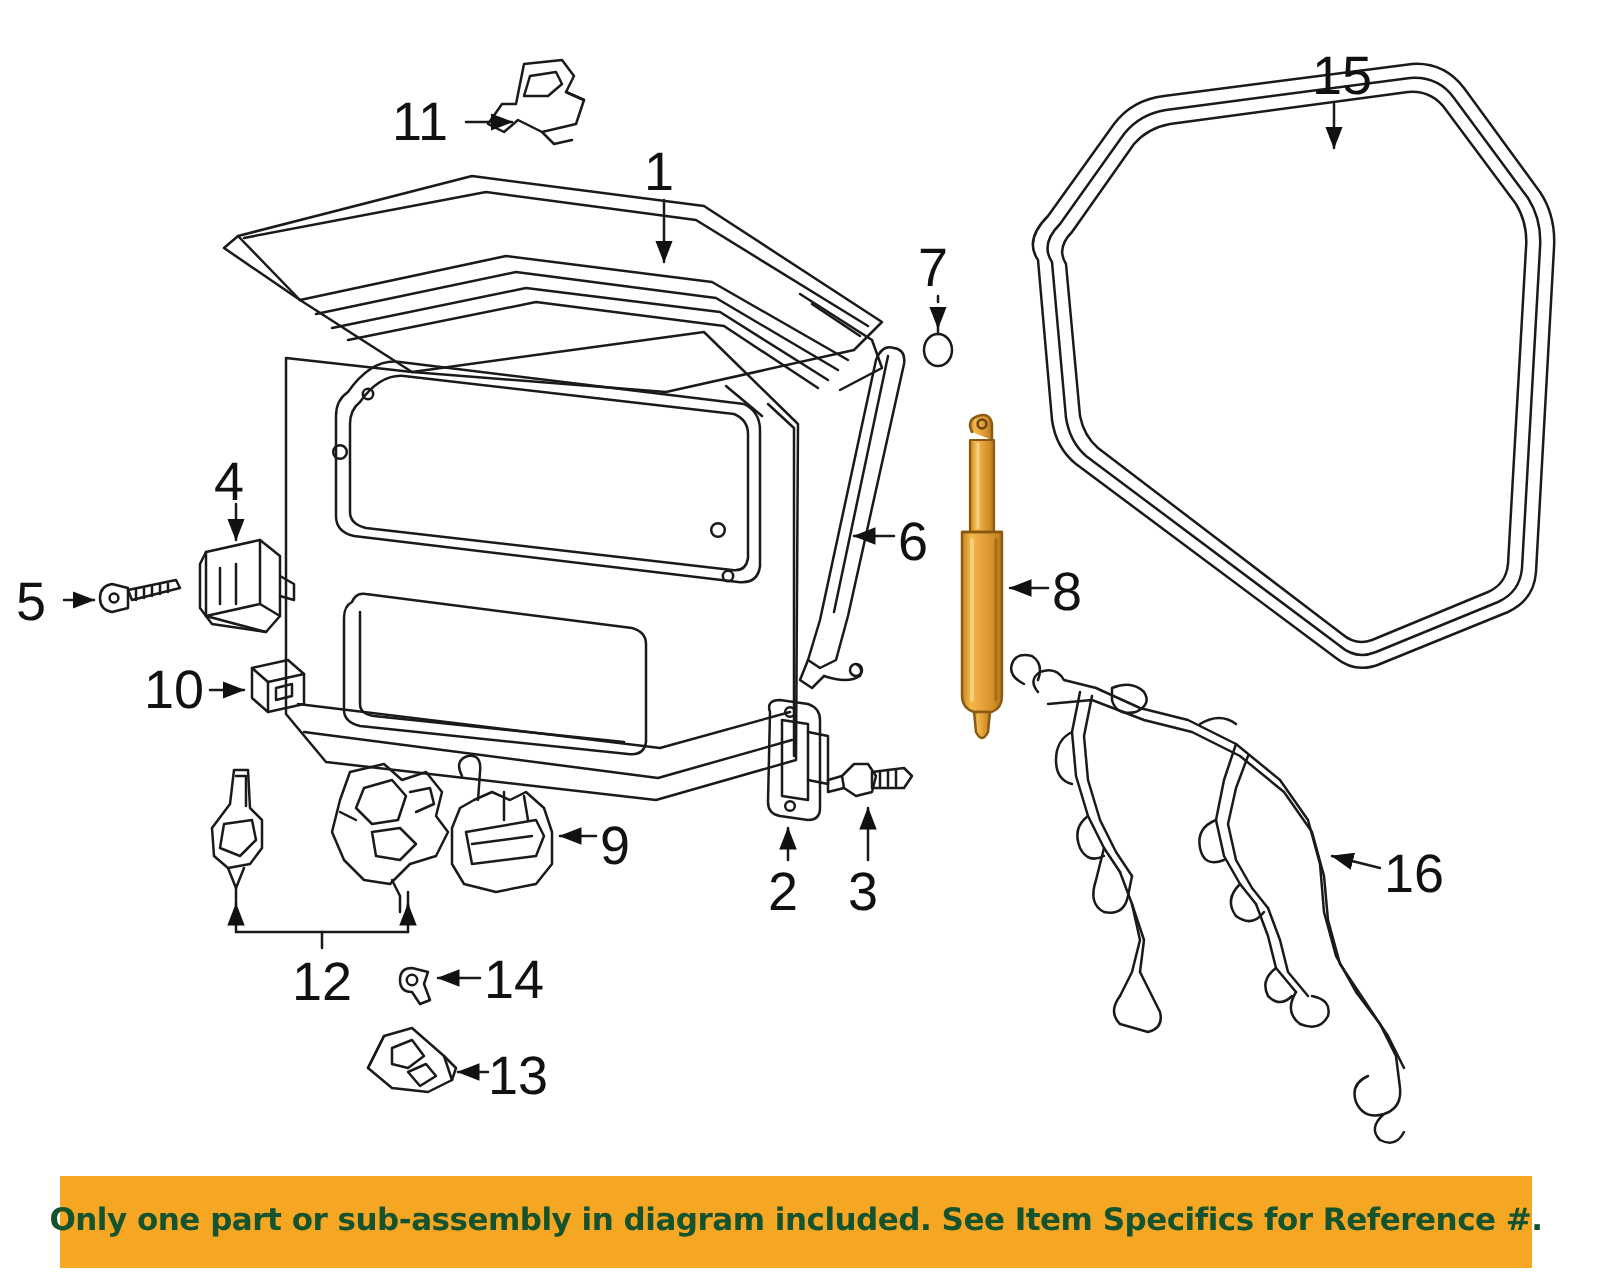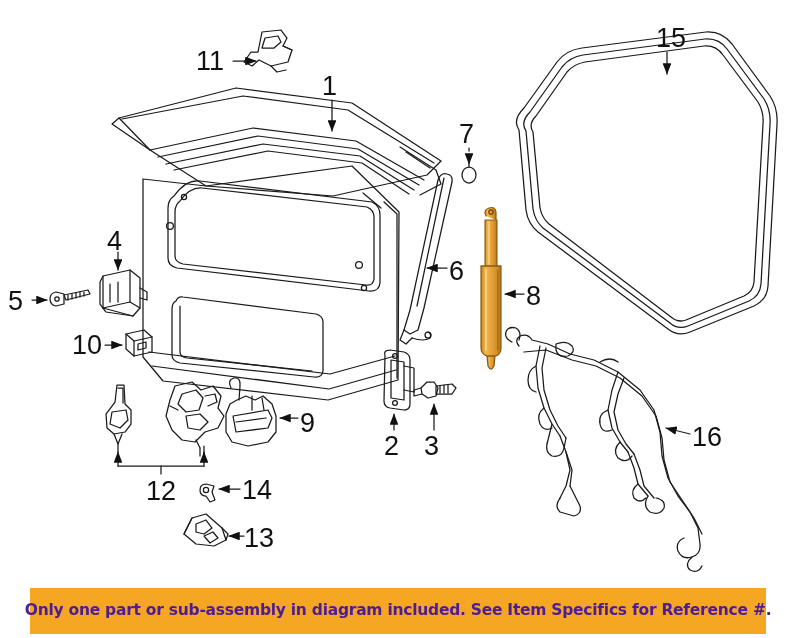--- a/index.html
+++ b/index.html
@@ -33,21 +33,21 @@
     height: 46px;
     background: #F5A623;
     box-sizing: border-box;
     display: flex;
     flex-direction: column;
     align-items: center;
     justify-content: center;
     line-height: 1.12;
   }
   .banner-line {
-    color: #4c1d95;
+    color: #14532d;
     font-family: "DejaVu Sans", sans-serif;
     font-size: 15.5px;
     font-weight: bold;
     letter-spacing: -0.25px;
     white-space: nowrap;
   }
   .callout-num {
     font-family: "Liberation Sans", sans-serif;
     font-size: 27px;
     fill: #111111;

